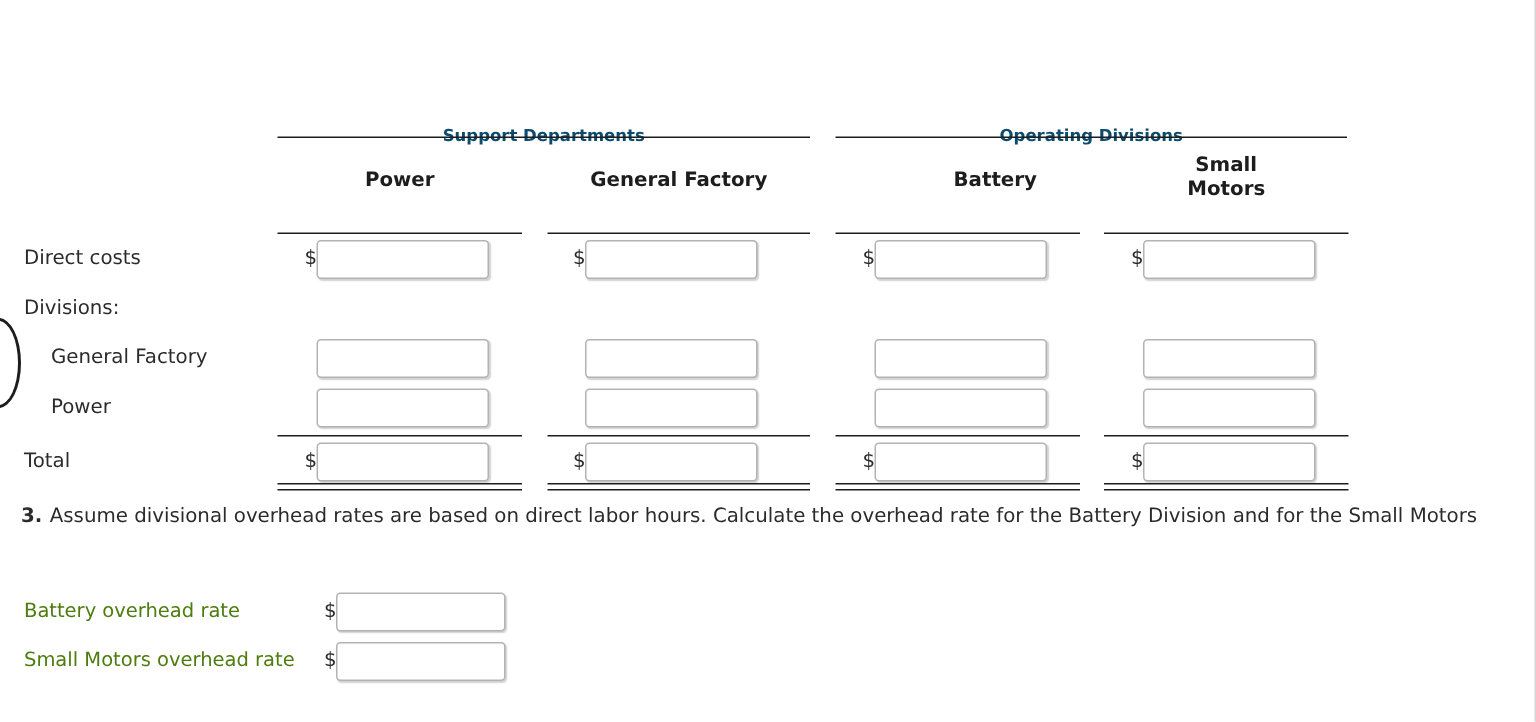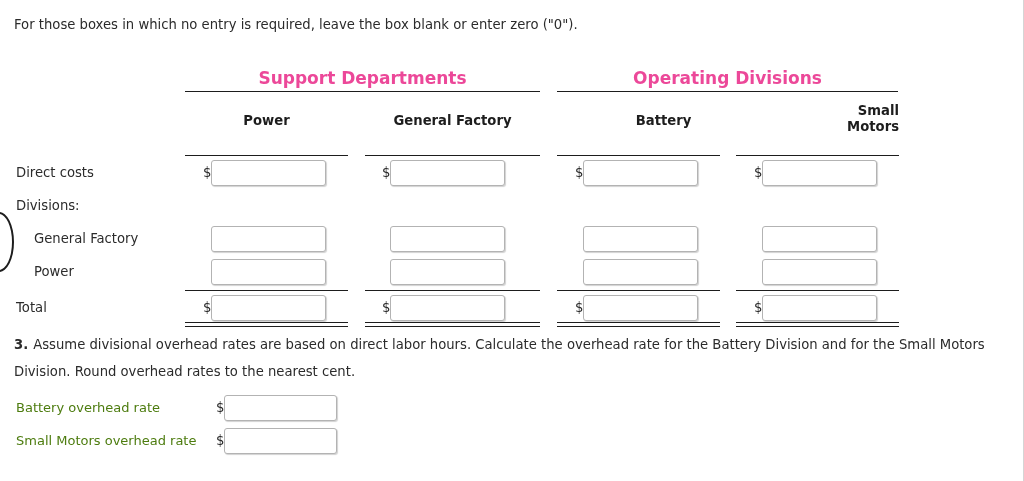--- a/index.html
+++ b/index.html
@@ -40,24 +40,25 @@
     position: absolute;
     left: 0;
     top: 0;
     width: 1024px;
     height: 340px;
   }
 
   
   .group-head {
     position: absolute;
-    font-size: 17px;
+    font-size: 11px;
     font-weight: bold;
-    color: #ec4899;
+    color: #0c4a6e;
     text-align: center;
+    margin-top: 16px;
   }
   .group-rule {
     position: absolute;
     height: 0;
     border-top: 1.6px solid #1d1d1d;
   }
 
   
   .col-head {
     position: absolute;
@@ -133,21 +134,20 @@
     position: absolute;
     font-size: 13px;
     color: #4d7c0f;
     white-space: nowrap;
   }
 </style>
 </head>
 <body>
 
 <div class="qblock" id="q2-block" style="top:6px;">
-  <div class="qline" style="margin-top:10px;">For those boxes in which no entry is required, leave the box blank or enter zero ("0").</div>
 </div>
 
 <div id="cost-table">
 
   <div id="left-arc"></div>
 
   <div class="group-head" style="left:185px; top:68px; width:355px;">Support Departments</div>
   <div class="group-rule" style="left:185px; top:91px; width:355px;"></div>
 
   <div class="group-head" style="left:557px; top:68px; width:341px;text-align:center;">Operating Divisions</div>
@@ -164,21 +164,21 @@
     <div>General Factory</div>
   </div>
   <div class="col-rule" style="left:365px; top:155px; width:175px;"></div>
 
   <div class="col-head" style="left:582px; top:113px; width:163px;">
     <div></div>
     <div>Battery</div>
   </div>
   <div class="col-rule" style="left:557px; top:155px; width:163px;"></div>
 
-  <div class="col-head" style="left:736px; top:103px; width:163px;text-align:right;">
+  <div class="col-head" style="left:736px; top:103px; width:163px;">
     <div>Small</div>
     <div style="margin-top:0;">Motors</div>
   </div>
   <div class="col-rule" style="left:736px; top:155px; width:163px;"></div>
 
   <div class="row-label" style="left:16px; top:165px;">Direct costs</div>
 
   <div class="dollar" style="left:203px; top:165px;">$</div>
   <input class="cellbox" style="left: 211px; top: 160px; width: 115px; height: 26px;" value="">
 
@@ -230,21 +230,20 @@
   <div class="dbl-rule" style="left:365px; top:322px; width:175px;"></div>
   <div class="dbl-rule" style="left:557px; top:322px; width:163px;"></div>
   <div class="dbl-rule" style="left:736px; top:322px; width:163px;"></div>
 
 </div>
 
 <div class="qblock" id="q3-block" style="top:336px;">
   <div class="qline">
     <span class="qnum">3.</span><span>Assume divisional overhead rates are based on direct labor hours. Calculate the overhead rate for the Battery Division and for the Small Motors</span>
   </div>
-  <div class="qline" style="margin-top:10px;">Division. Round overhead rates to the nearest cent.</div>
 </div>
 
 <div>
   <div class="rate-label" style="left:16px; top:400px;">Battery overhead rate</div>
   <div class="dollar" style="left:216px; top:400px;">$</div>
   <input class="cellbox" style="left: 224px; top: 395px; width: 113px; height: 26px;" value="">
 
   <div class="rate-label" style="left:16px; top:433px;">Small Motors overhead rate</div>
   <div class="dollar" style="left:216px; top:433px;">$</div>
   <input class="cellbox" style="left: 224px; top: 428px; width: 113px; height: 26px;" value="">

